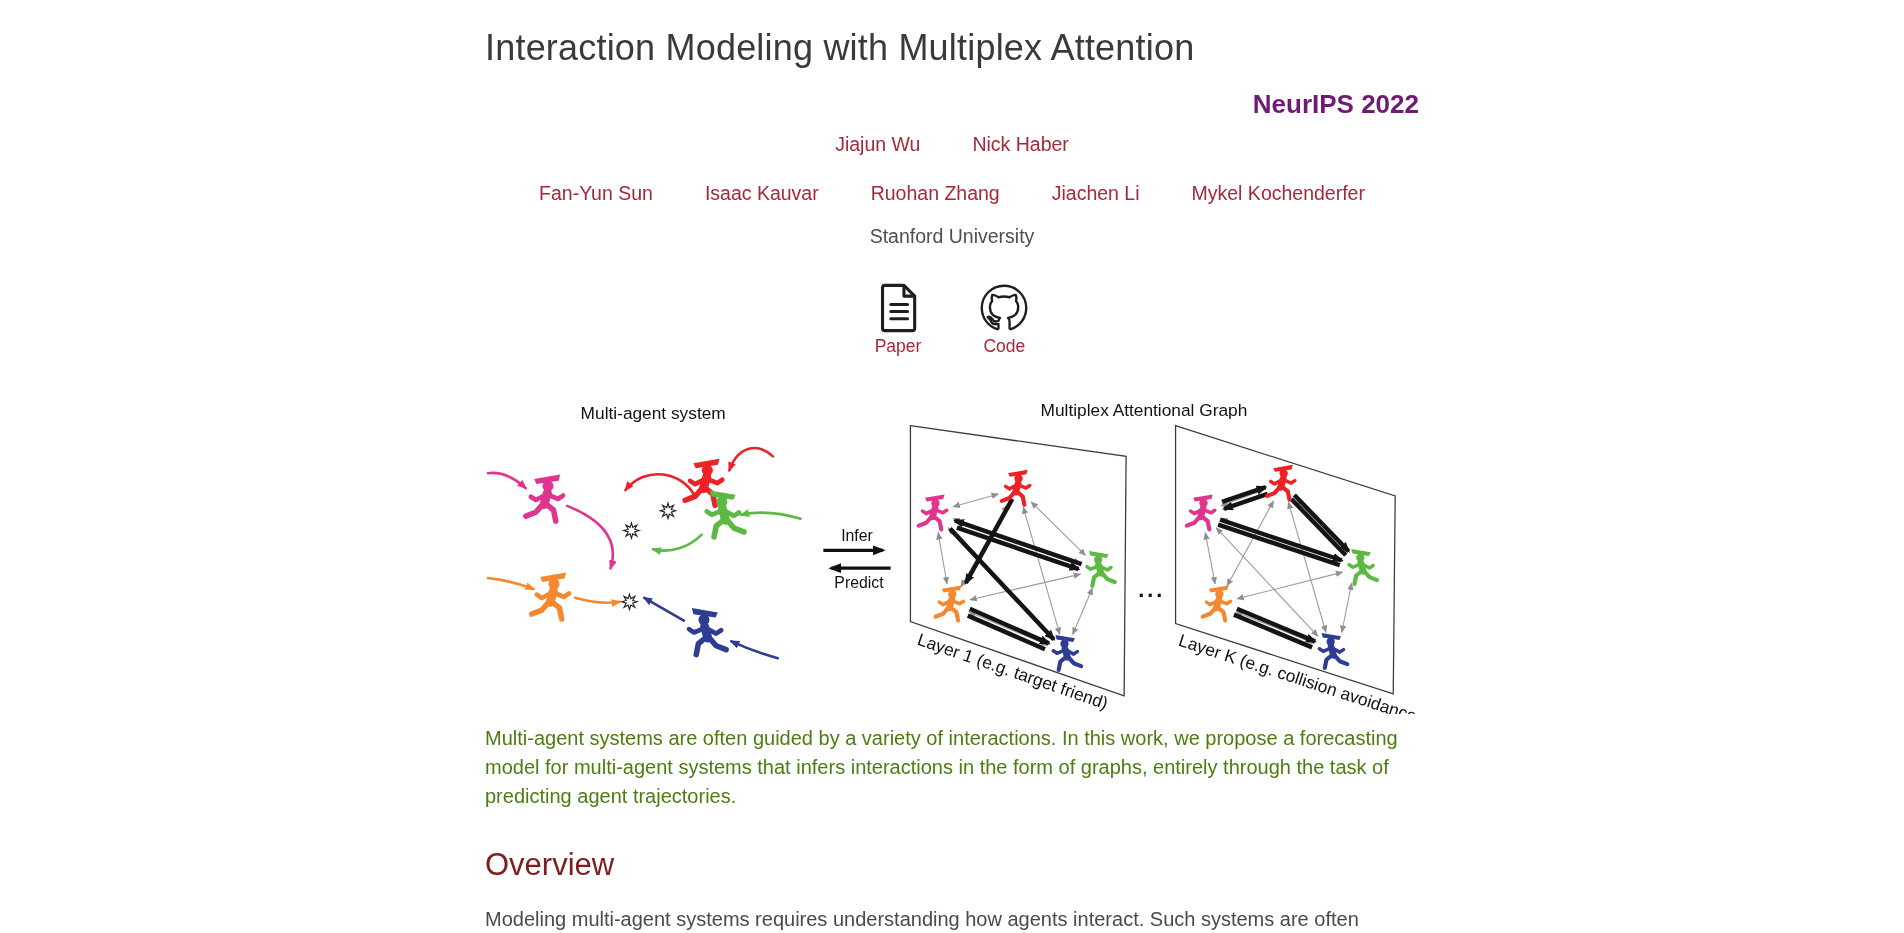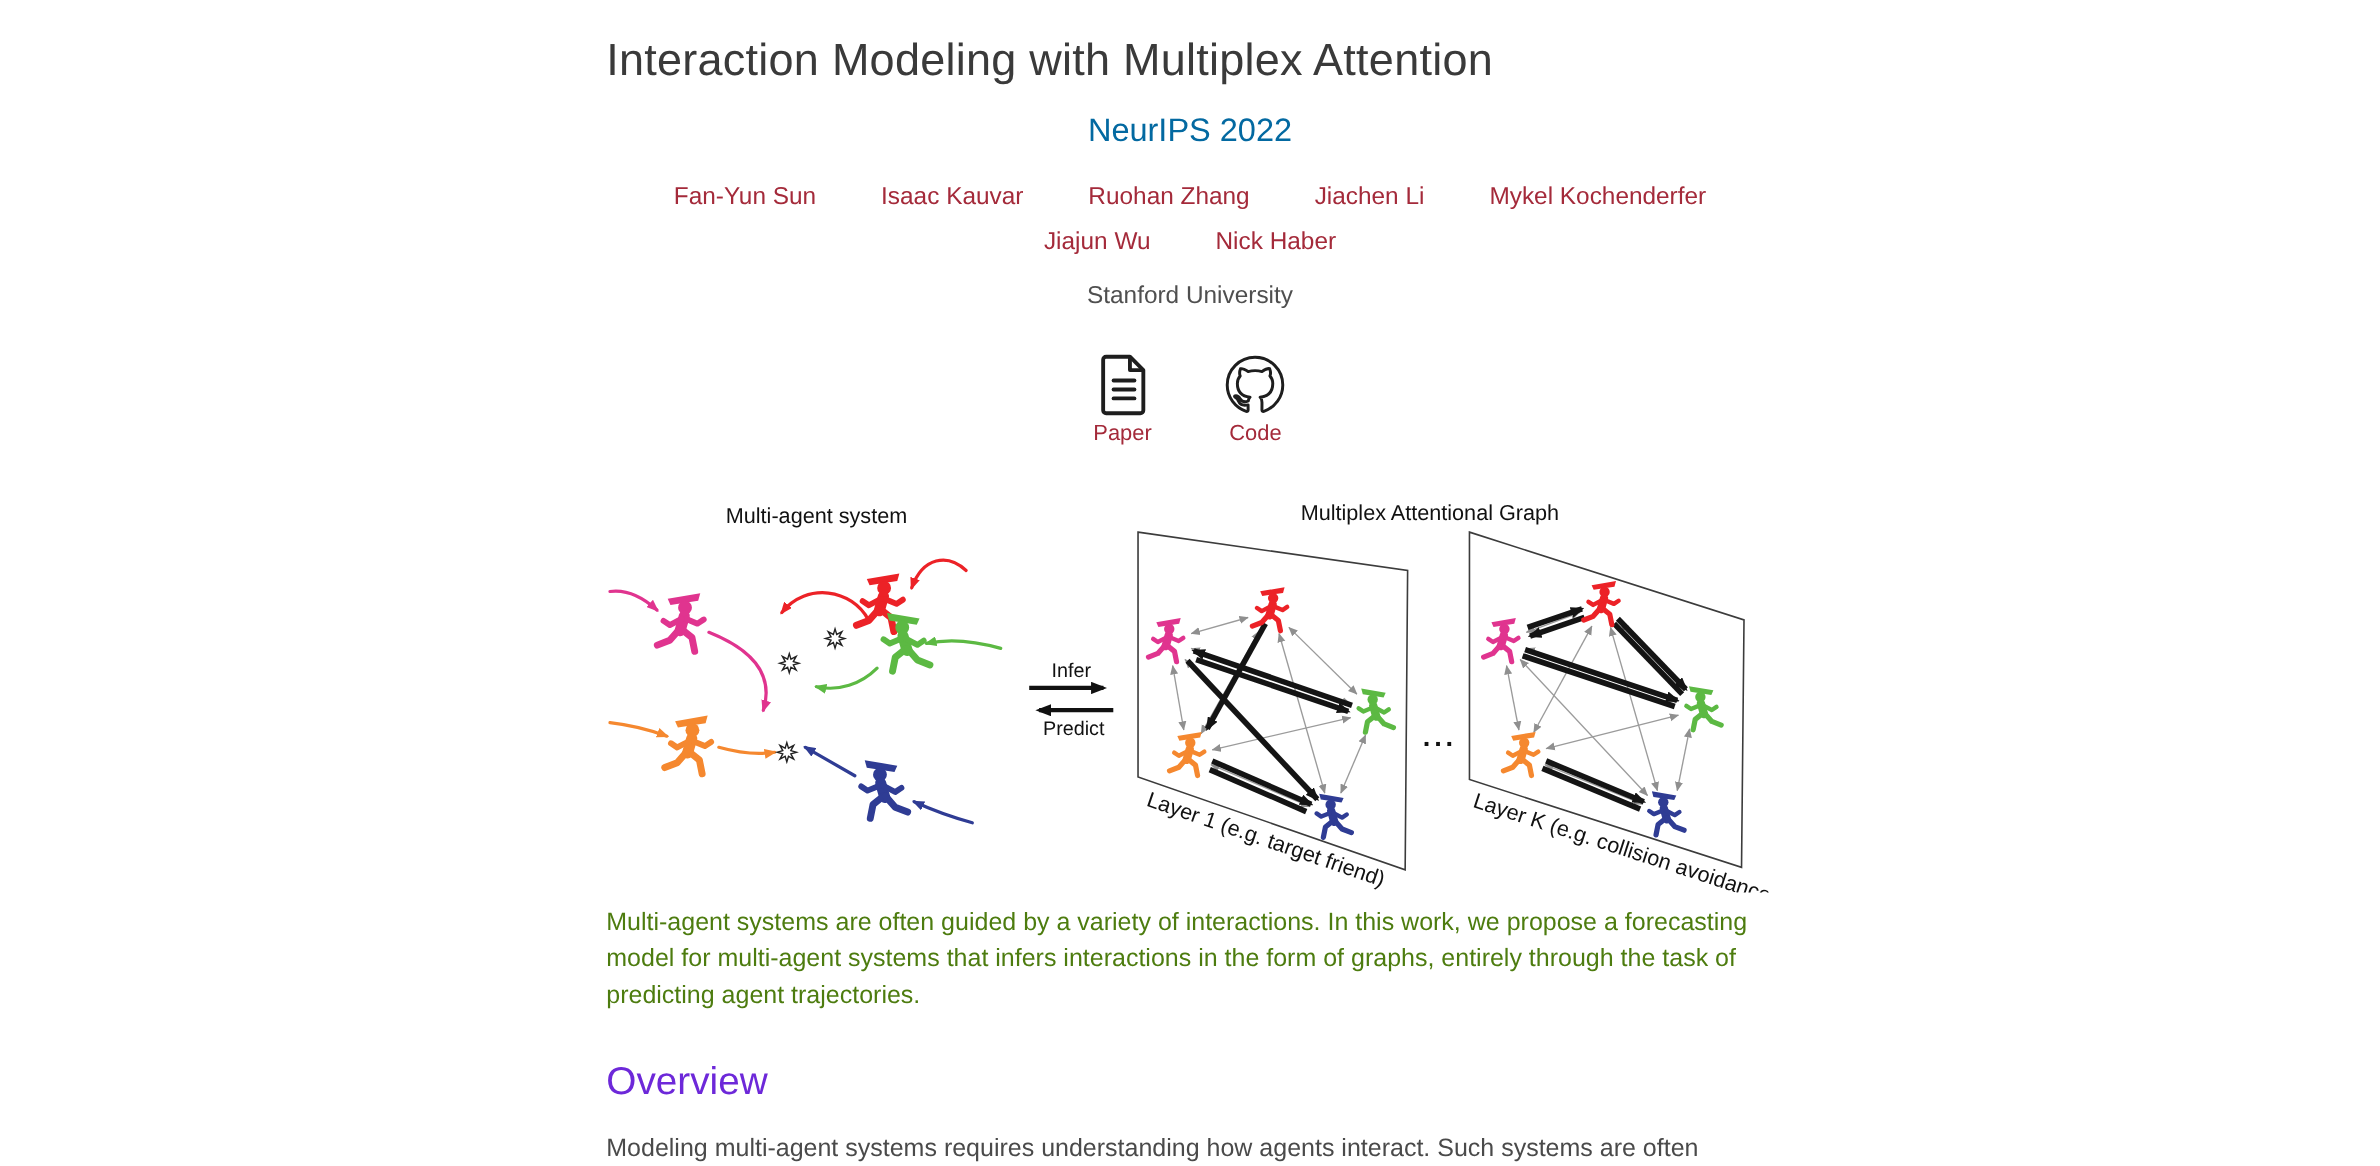--- a/index.html
+++ b/index.html
@@ -9,42 +9,42 @@
     background: #ffffff;
     font-family: "Liberation Sans", "DejaVu Sans", sans-serif;
   }
   .page { width: 934px; margin: 0 auto; }
 
   h1.title {
     margin: 27px 0 0; text-align: left;
     font-size: 36px; font-weight: 400; color: #3a3a3a; letter-spacing: .2px;
   }
   .venue {
-    margin-top: 20px; text-align: center;
-    font-size: 26px; color: #0369a1; font-weight: 400;
+    margin-top: 20px; text-align: right;
+    font-size: 26px; color: #701a75; font-weight: 700;
   }
   .authors-row {
     display: flex; justify-content: center; gap: 52px;
     font-size: 19.5px;
   }
   .authors-row.r1 { margin-top: 26px; }
   .authors-row.r2 { margin-top: 13px; }
   .author { color: #a42a3a; text-decoration: none; cursor: pointer; white-space: nowrap; }
   .affiliation { margin-top: 20px; text-align: center; font-size: 19.5px; color: #4f4f4f; }
 
   .links-row { margin-top: 34px; display: flex; justify-content: center; gap: 58px; }
   .res { display: flex; flex-direction: column; align-items: center; gap: 2px; text-decoration: none; cursor: pointer; }
   .res .icon-box { height: 52px; display: flex; align-items: center; }
   .res-label { color: #a42a3a; font-size: 17.5px; }
 
   figure.teaser { margin: 42px 0 0; }
   figure.teaser svg { display: block; width: 930px; height: auto; }
 
   .abstract { margin: 10px 0 0; font-size: 20px; line-height: 29px; color: #4d7c0f; }
-  h2.overview { margin: 36px 0 0; font-size: 31px; font-weight: 400; color: #6d28d9; }
+  h2.overview { margin: 36px 0 0; font-size: 31px; font-weight: 400; color: #7f1d1d; }
   .body-text { margin: 22px 0 0; font-size: 20px; line-height: 29px; color: #4a4a4a; }
 
   
   .fig-title { font-size: 17.5px; fill: #111; }
   .layer-label { font-size: 17.5px; fill: #111; }
   .dots-label { font-size: 22px; font-weight: bold; fill: #111; letter-spacing: 3px; }
   .mid-label { font-size: 16px; fill: #111; }
   .quad { fill: none; stroke: #3c3c3c; stroke-width: 1.3px; }
   .thin { stroke: #9b9b9b; stroke-width: 1.1px; }
   .thick { stroke: #141414; stroke-width: 4.5px; }
@@ -57,30 +57,30 @@
   .walker.blue   { color: #2f3c94; }
 </style>
 </head>
 <body>
 
 <main class="page">
 
   <h1 class="title">Interaction Modeling with Multiplex Attention</h1>
   <div class="venue">NeurIPS 2022</div>
 
+  <div class="authors-row r2">
+    <a class="author">Jiajun Wu</a>
+    <a class="author">Nick Haber</a>
+  </div>
   <div class="authors-row r1">
     <a class="author">Fan-Yun Sun</a>
     <a class="author">Isaac Kauvar</a>
     <a class="author">Ruohan Zhang</a>
     <a class="author">Jiachen Li</a>
     <a class="author">Mykel Kochenderfer</a>
-  </div>
-  <div class="authors-row r2">
-    <a class="author">Jiajun Wu</a>
-    <a class="author">Nick Haber</a>
   </div>
 
   <div class="affiliation">Stanford University</div>
 
   <div class="links-row">
     <a class="res">
       <span class="icon-box">
         <svg width="46" height="50" viewBox="0 0 38 42">
           <path d="M8,2 h16 l9,9 v27 a2,2 0 0 1 -2,2 h-23 a2,2 0 0 1 -2,-2 v-34 a2,2 0 0 1 2,-2 z" fill="none" stroke="#1e1e1e" stroke-width="2.6" stroke-linejoin="round"></path>
           <path d="M24,2 v9 h9" fill="none" stroke="#1e1e1e" stroke-width="2.6" stroke-linejoin="round"></path>

